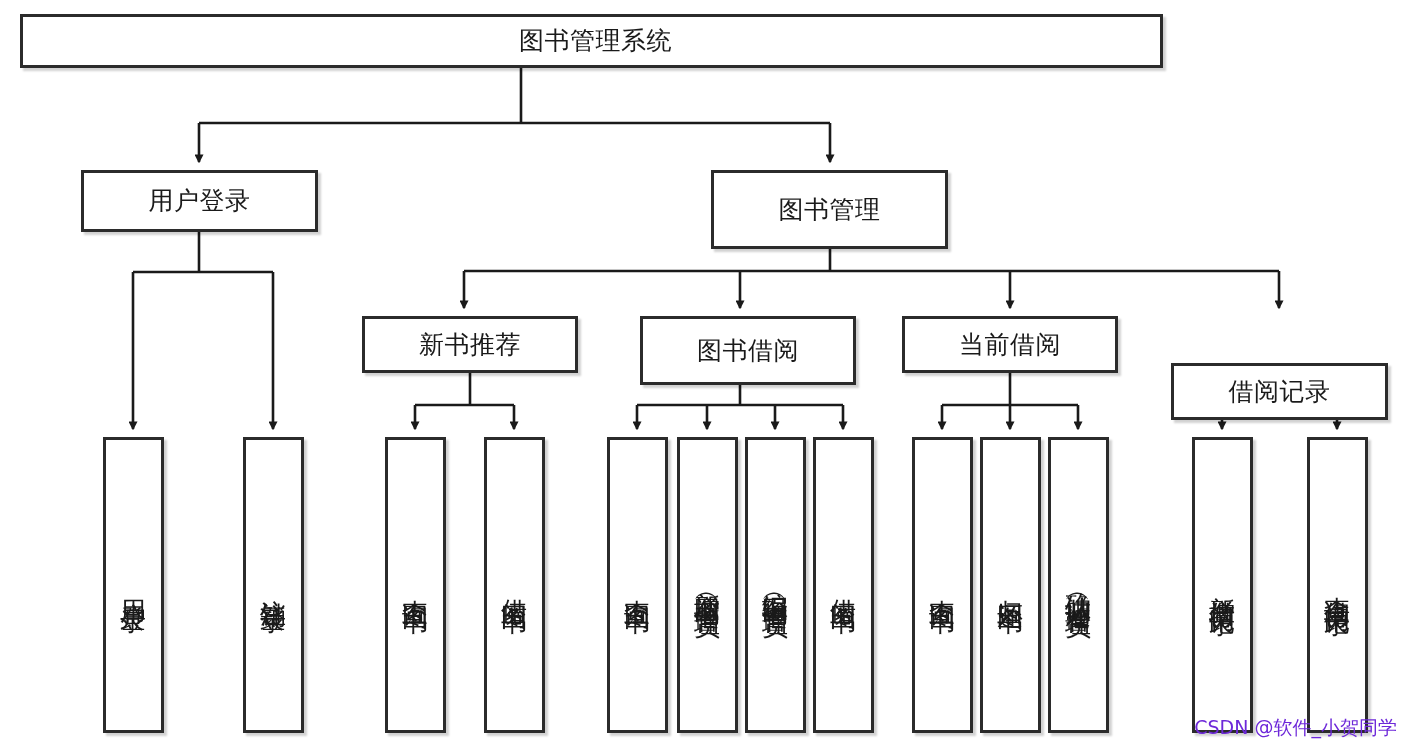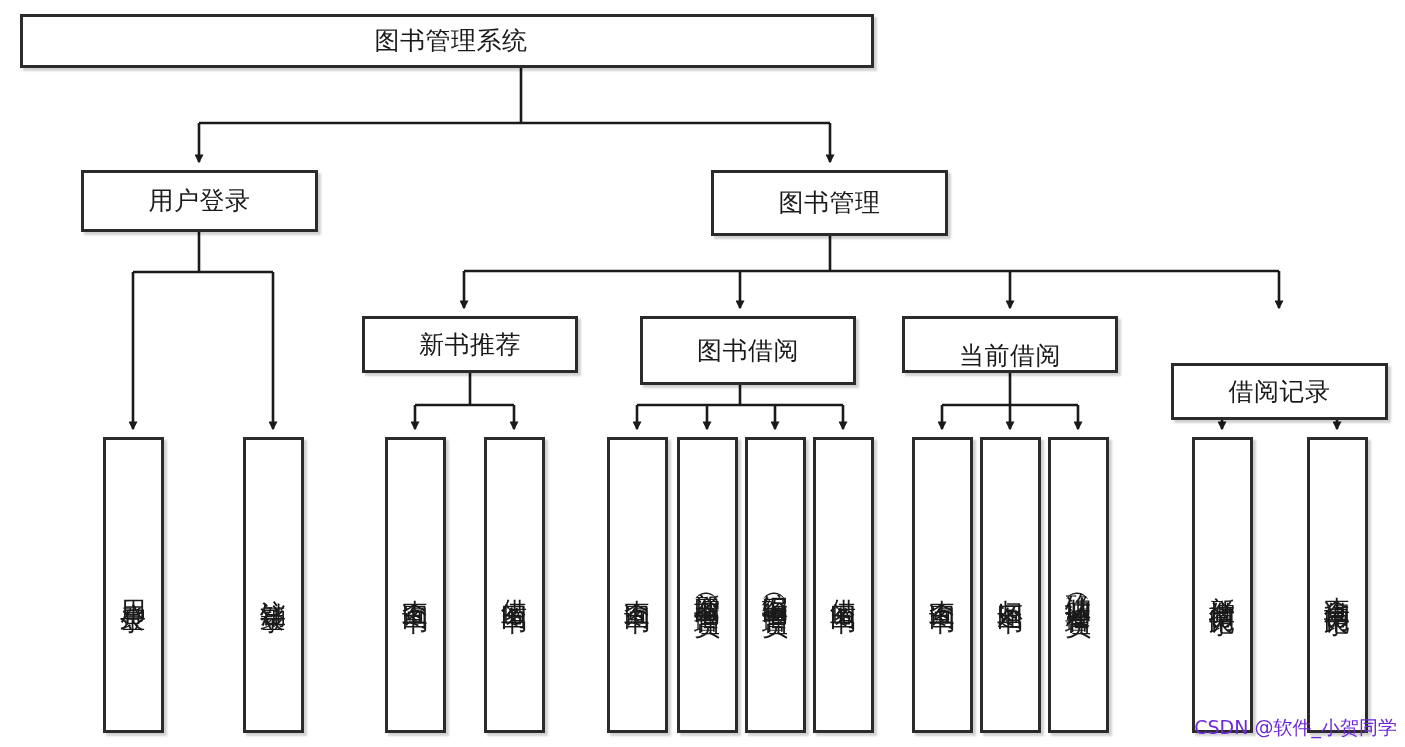--- a/index.html
+++ b/index.html
@@ -117,38 +117,38 @@
       <path d="M 1010 405 L 1010 429" marker-end="url(#arrowhead)"></path>
       <path d="M 1078 405 L 1078 429" marker-end="url(#arrowhead)"></path>
 
       <path d="M 1279 373 L 1279 405"></path>
       <path d="M 1222 405 L 1337 405"></path>
       <path d="M 1222 405 L 1222 429" marker-end="url(#arrowhead)"></path>
       <path d="M 1337 405 L 1337 429" marker-end="url(#arrowhead)"></path>
     </g>
   </svg>
 
-  <div class="node root horiz" style="left:20px; top:14px; width:854px; height:54px;padding-left:8px;">
+  <div class="node root horiz" style="left:20px; top:14px; width:1143px; height:54px;padding-left:8px;">
     <span class="label">图书管理系统</span>
   </div>
 
   <div class="node horiz" style="left:81px; top:170px; width:237px; height:62px;">
     <span class="label">用户登录</span>
   </div>
-  <div class="node horiz" style="left:711px; top:170px; width:237px; height:66px;">
+  <div class="node horiz" style="left:711px; top:170px; width:237px; height:79px;">
     <span class="label">图书管理</span>
   </div>
 
   <div class="node horiz" style="left:362px; top:316px; width:216px; height:57px;">
     <span class="label">新书推荐</span>
   </div>
   <div class="node horiz" style="left:632px; top:316px; width:216px; height:69px;margin-left:8px;">
     <span class="label">图书借阅</span>
   </div>
-  <div class="node horiz" style="left:902px; top:316px; width:216px; height:57px;align-items:flex-end;">
+  <div class="node horiz" style="left:902px; top:316px; width:216px; height:57px;">
     <span class="label">当前借阅</span>
   </div>
   <div class="node horiz" style="left:1171px; top:316px; width:217px; height:57px;margin-top:47px;">
     <span class="label">借阅记录</span>
   </div>
 
   <div class="node vert" style="left:103px; top:437px; width:61px; height:296px;">
     <span class="label">用户登录</span>
   </div>
   <div class="node vert" style="left:243px; top:437px; width:61px; height:296px;">

